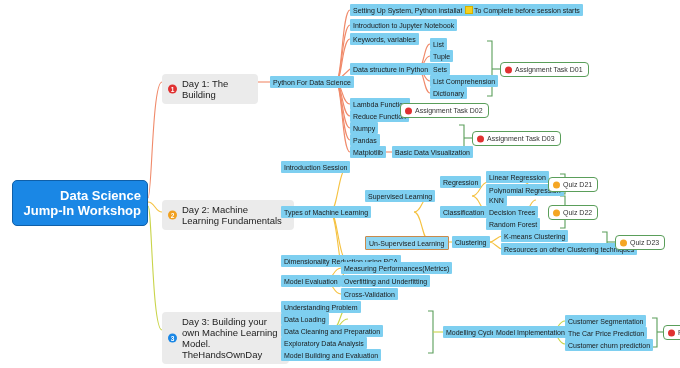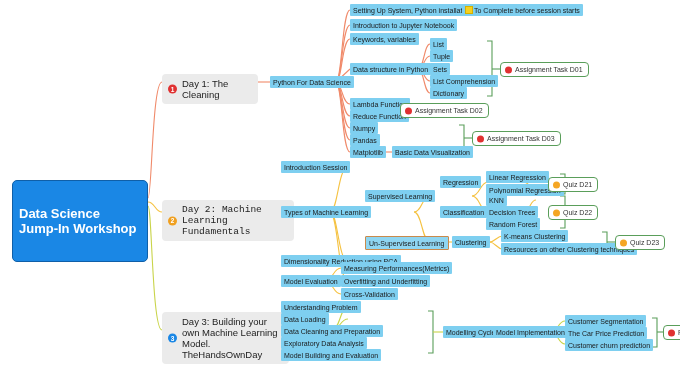--- a/index.html
+++ b/index.html
@@ -10,21 +10,21 @@
   }
   #canvas{position:absolute;left:0;top:0;width:680px;height:368px;}
   svg.links{position:absolute;left:0;top:0;width:680px;height:368px;pointer-events:none;}
 
   
   .node{position:absolute;box-sizing:border-box;white-space:nowrap;}
 
   .root{
     background:#1a87e5;color:#ffffff;font-weight:bold;font-size:13px;
     border:1.5px solid #0f5fa8;border-radius:5px;
-    text-align:left;line-height:15px;padding:25px 6px;
+    text-align:right;line-height:15px;padding:7px 6px;
     white-space:normal;
   }
 
   .day{
     background:#ebebeb;border-radius:4px;color:#222222;font-size:9.5px;
     line-height:11px;padding:4px 8px 4px 20px;white-space:normal;
   }
   .day .badge{
     position:absolute;left:6px;top:50%;transform:translateY(-50%);
     width:9px;height:9px;border-radius:50%;color:#fff;font-size:6.5px;
@@ -149,24 +149,24 @@
 
       <path d="M652 318 L 657 318 L 657 347 L 652 347" stroke="#5a9e5a"></path>
       <path d="M657 332 L 663 332" stroke="#5a9e5a"></path>
     </g>
   </svg>
 
   <div class="node root" style="left:12px;top:180px;width:136px;">Data Science Jump-In Workshop</div>
 
   <div class="node day" style="left:162px;top:74px;width:96px;">
     <span class="badge red">1</span>
-    <span>Day 1: The Cleaning</span>
-  </div>
-
-  <div class="node day" style="left:162px;top:200px;width:132px;font-family:Liberation Mono, monospace;">
+    <span>Day 1: The Building</span>
+  </div>
+
+  <div class="node day" style="left:162px;top:200px;width:132px;">
     <span class="badge amber">2</span>
     <span>Day 2: Machine Learning Fundamentals</span>
   </div>
 
   <div class="node day" style="left:162px;top:312px;width:127px;">
     <span class="badge blue">3</span>
     <span>Day 3: Building your own Machine Learning Model. TheHandsOwnDay</span>
   </div>
 
   <div class="node topic" style="left:270px;top:76px;">Python For Data Science</div>

